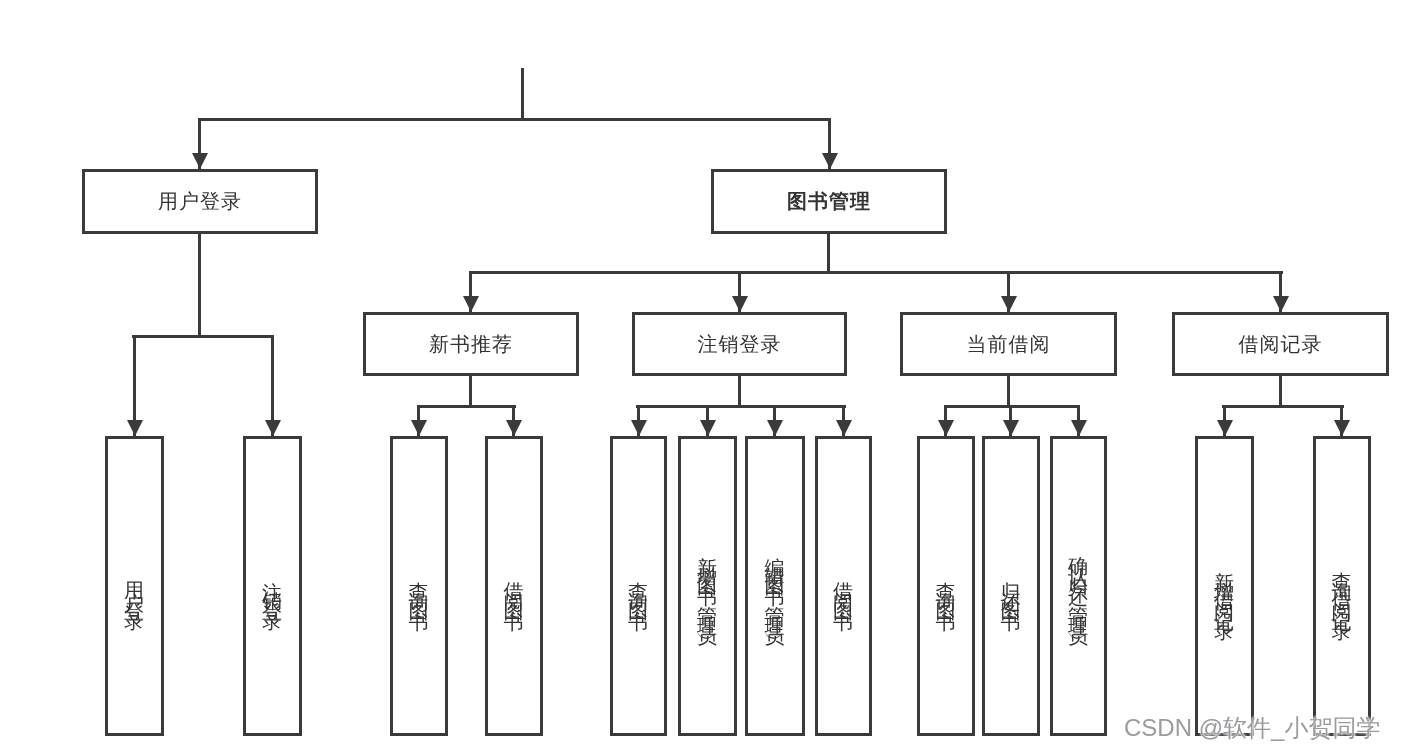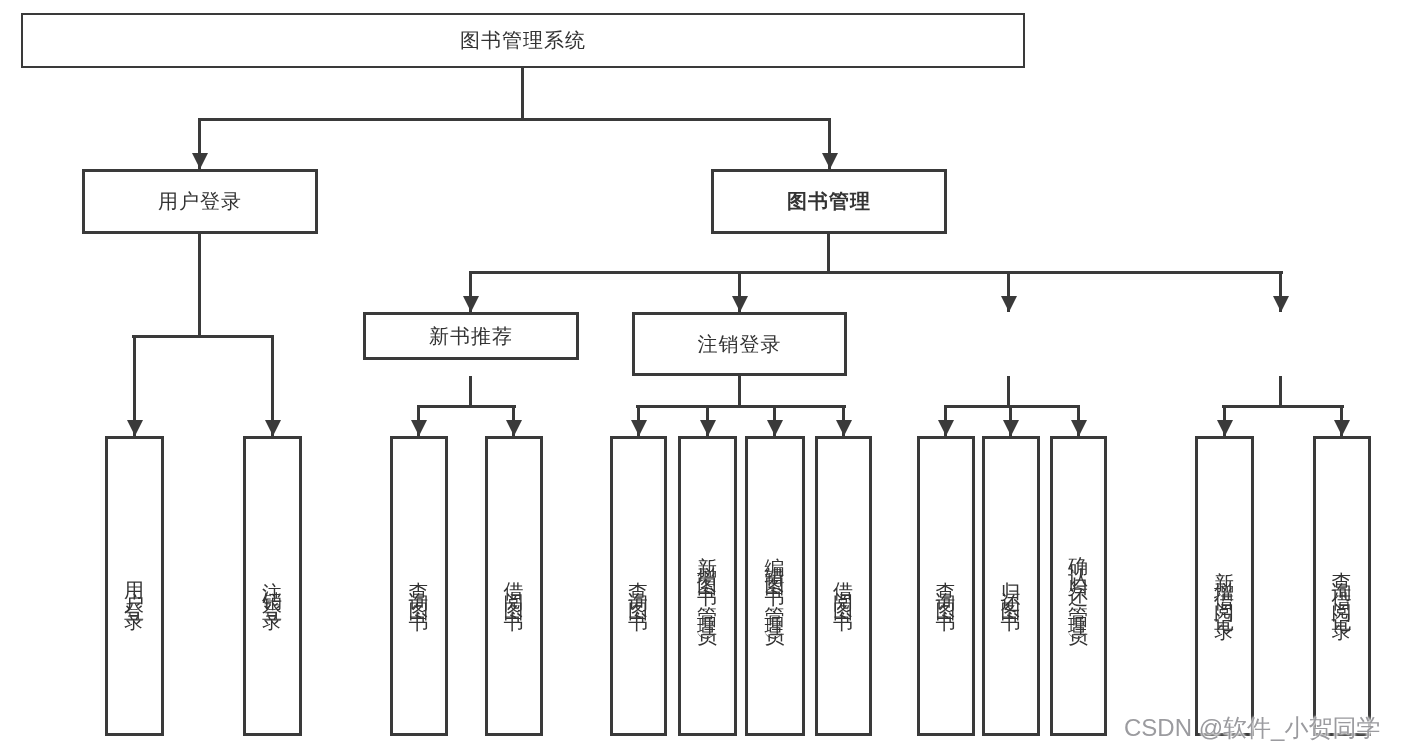--- a/index.html
+++ b/index.html
@@ -72,36 +72,39 @@
   <div class="drop" style="left:637px;top:405px;height:31px;"></div>
   <div class="drop" style="left:706px;top:405px;height:31px;"></div>
   <div class="drop" style="left:773px;top:405px;height:31px;"></div>
   <div class="drop" style="left:842px;top:405px;height:31px;"></div>
   <div class="drop" style="left:944px;top:405px;height:31px;"></div>
   <div class="drop" style="left:1009px;top:405px;height:31px;"></div>
   <div class="drop" style="left:1077px;top:405px;height:31px;"></div>
   <div class="drop" style="left:1223px;top:405px;height:31px;"></div>
   <div class="drop" style="left:1340px;top:405px;height:31px;"></div>
 
-  <div class="box root" style="left:21px;top:13px;width:1004px;height:55px;">
-    <span>图书管理系统</span>
-  </div>
 
   <div class="box" style="left:82px;top:169px;width:236px;height:65px;">
     <span>用户登录</span>
   </div>
   <div class="box" style="left:711px;top:169px;width:236px;height:65px;font-weight:bold;">
     <span>图书管理</span>
   </div>
 
-  <div class="box" style="left:363px;top:312px;width:216px;height:48px;">
+  <div class="box" style="left:363px;top:312px;width:216px;height:64px;">
     <span>新书推荐</span>
   </div>
   <div class="box" style="left:632px;top:312px;width:215px;height:64px;">
     <span>注销登录</span>
+  </div>
+  <div class="box" style="left:900px;top:312px;width:217px;height:64px;">
+    <span>当前借阅</span>
+  </div>
+  <div class="box" style="left:1172px;top:312px;width:217px;height:64px;">
+    <span>借阅记录</span>
   </div>
 
   <div class="box leaf" style="left:105px;width:59px;">
     <span class="vtext">用户登录</span>
   </div>
   <div class="box leaf" style="left:243px;width:59px;">
     <span class="vtext">注销登录</span>
   </div>
   <div class="box leaf" style="left:390px;width:58px;">
     <span class="vtext">查询图书</span>

